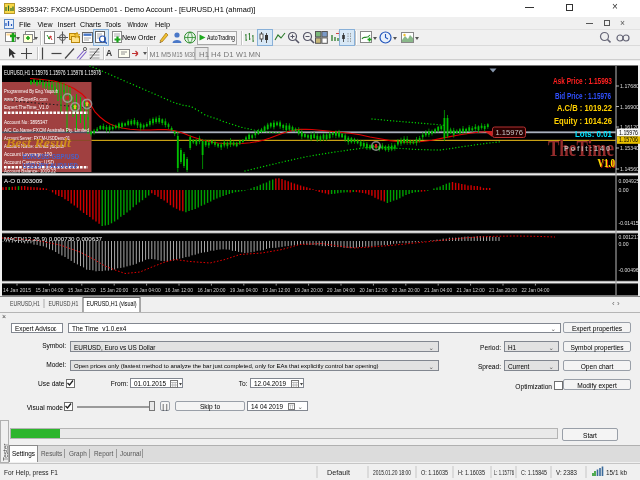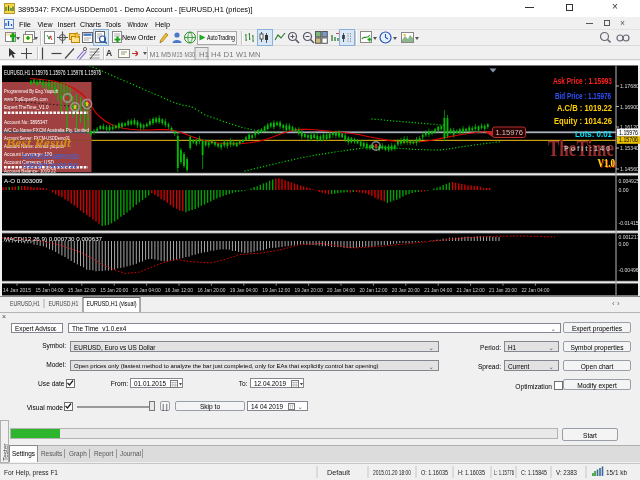--- a/index.html
+++ b/index.html
@@ -4,21 +4,21 @@
 html,body { width:640px; height:480px; overflow:hidden; }
 body { font-family:"Liberation Sans", sans-serif; background:#f0f0f0; position:relative; }
 div { position:absolute; }
 </style></head>
 <body>
 <div style="position:absolute;left:0;top:0;width:640px;height:17px;background:#ffffff"></div>
 <svg style="position:absolute;left:4px;top:3px" width="11" height="11" viewBox="0 0 11 11">
     <rect x="0.5" y="0.5" width="10" height="10" fill="#f8d848" stroke="#b8982a"></rect>
     <path d="M2 8 L2 4 M4.5 8 L4.5 2.5 M7 8 L7 5 M9 8 L9 3.5" stroke="#2a6a2a" stroke-width="1.2"></path>
   </svg>
-<div style="position:absolute;left:18px;top:4.5px;font-size:7.4px;color:#000">3895347: FXCM-USDDemo01 - Demo Account - [EURUSD,H1 (prices)]</div>
+<div style="position:absolute;left:18px;top:4.5px;font-size:7.4px;color:#000">3895347: FXCM-USDDemo01 - Demo Account - [EURUSD,H1 (ahmad)]</div>
 <div style="position:absolute;left:525px;top:7px;width:9px;height:1px;background:#333"></div>
 <div style="position:absolute;left:566px;top:3.5px;width:7px;height:7px;border:1px solid #333"></div>
 <div style="position:absolute;left:612px;top:1px;font-size:10px;color:#333">×</div>
 <div style="position:absolute;left:0;top:17px;width:640px;height:13px;background:#f0f0f0;border-bottom:1px solid #e2e2e2"></div>
 <svg style="position:absolute;left:4px;top:19px" width="10" height="10" viewBox="0 0 10 10">
     <rect x="0.5" y="0.5" width="9" height="9" fill="#e8f0fa" stroke="#5a88c8"></rect>
     <path d="M2 7 L2 4 M4.5 7 L4.5 2 M7.5 7 L7.5 5" stroke="#2255bb" stroke-width="1.2"></path>
   </svg>
 <svg style="position:absolute;left:0;top:17px" width="400" height="13" viewBox="0 0 400 13">
     <text x="19" y="9.5" font-family="Liberation Sans, sans-serif" font-size="7.2" fill="#000" textLength="12" lengthAdjust="spacingAndGlyphs">File</text>

